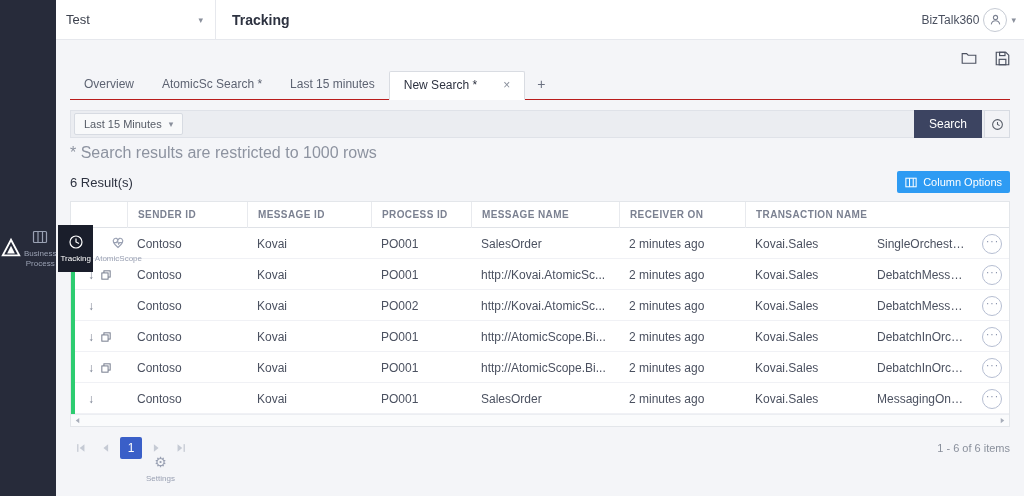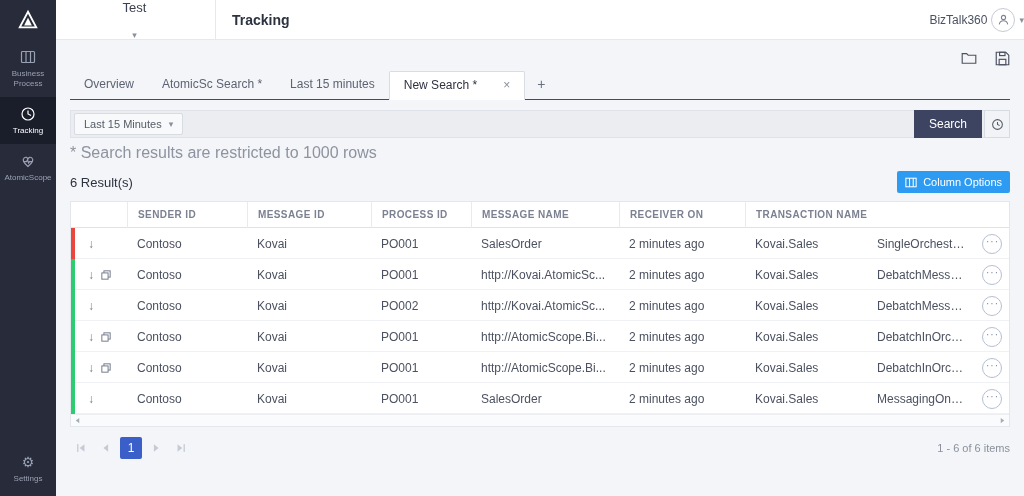--- a/index.html
+++ b/index.html
@@ -1,34 +1,34 @@
 <!DOCTYPE html>
 <html><head>
 <meta charset="utf-8">
 <style>
   * { margin:0; padding:0; box-sizing:border-box; }
   html,body { width:1024px; height:496px; }
   body { font-family:"Liberation Sans", sans-serif; background:#f4f5f8; overflow:hidden; color:#4b5160; }
   .app { position:relative; width:1024px; height:496px; }
 
   
-  .sidebar { position:absolute; left:0; top:0; width:56px; height:496px; background:#272b3a; display:flex; flex-direction:column; align-items:center; z-index:5; }
+  .sidebar { position:absolute; left:0; top:0; width:56px; height:496px; background:#272b3a; display:flex; flex-direction:row; align-items:center; z-index:5; }
   .logo { height:40px; width:56px; display:flex; align-items:center; justify-content:center; }
   .side-item { width:56px; padding:9px 2px 8px; text-align:center; color:#9aa1b3; font-size:8px; line-height:1.25; cursor:pointer; }
   .side-item .sicon { display:block; margin:0 auto 4px; width:16px; height:16px; }
   .side-item.active { background:#1a1e2b; color:#ffffff; }
   .side-settings { margin-top:auto; margin-bottom:4px; }
   .gear-glyph { font-size:14px; display:block; margin-bottom:3px; }
 
   
   .topbar { position:absolute; left:56px; top:0; right:0; height:40px; background:#fff; border-bottom:1px solid #e6e8ed; display:flex; align-items:center; }
-  .ws-select { width:160px; height:40px; display:flex; align-items:center; justify-content:space-between; padding:0 12px 0 10px; font-size:13px; color:#3c414d; cursor:pointer; border-right:1px solid #e6e8ed;flex-direction:column; }
+  .ws-select { width:160px; height:40px; display:flex; align-items:center; justify-content:space-between; padding:0 12px 0 10px; font-size:13px; color:#3c414d; cursor:pointer; border-right:1px solid #e6e8ed; }
   .caret { font-size:9px; color:#8a909c; }
   .page-title { font-size:14px; font-weight:bold; color:#2d3240; padding-left:16px; }
-  .top-right { margin-left:auto; display:flex; align-items:center; gap:4px; padding-right:0; }
+  .top-right { margin-left:auto; display:flex; align-items:center; gap:4px; padding-right:8px; }
   .user-label { font-size:12px; color:#4b5160; }
   .avatar { width:24px; height:24px; border-radius:50%; border:1px solid #c6cbd4; display:flex; align-items:center; justify-content:center; background:#fff; cursor:pointer; }
 
   
   .main { position:absolute; left:56px; top:40px; right:0; bottom:0; padding:8px 14px 0; }
 
   .doc-actions { display:flex; justify-content:flex-end; gap:18px; height:20px; align-items:center; }
   .doc-actions .dicon { cursor:pointer; color:#4b5160; }
 
   .tabstrip { display:flex; align-items:flex-end; border-bottom:1px solid #b91c1c; height:30px; margin-top:2px; }

